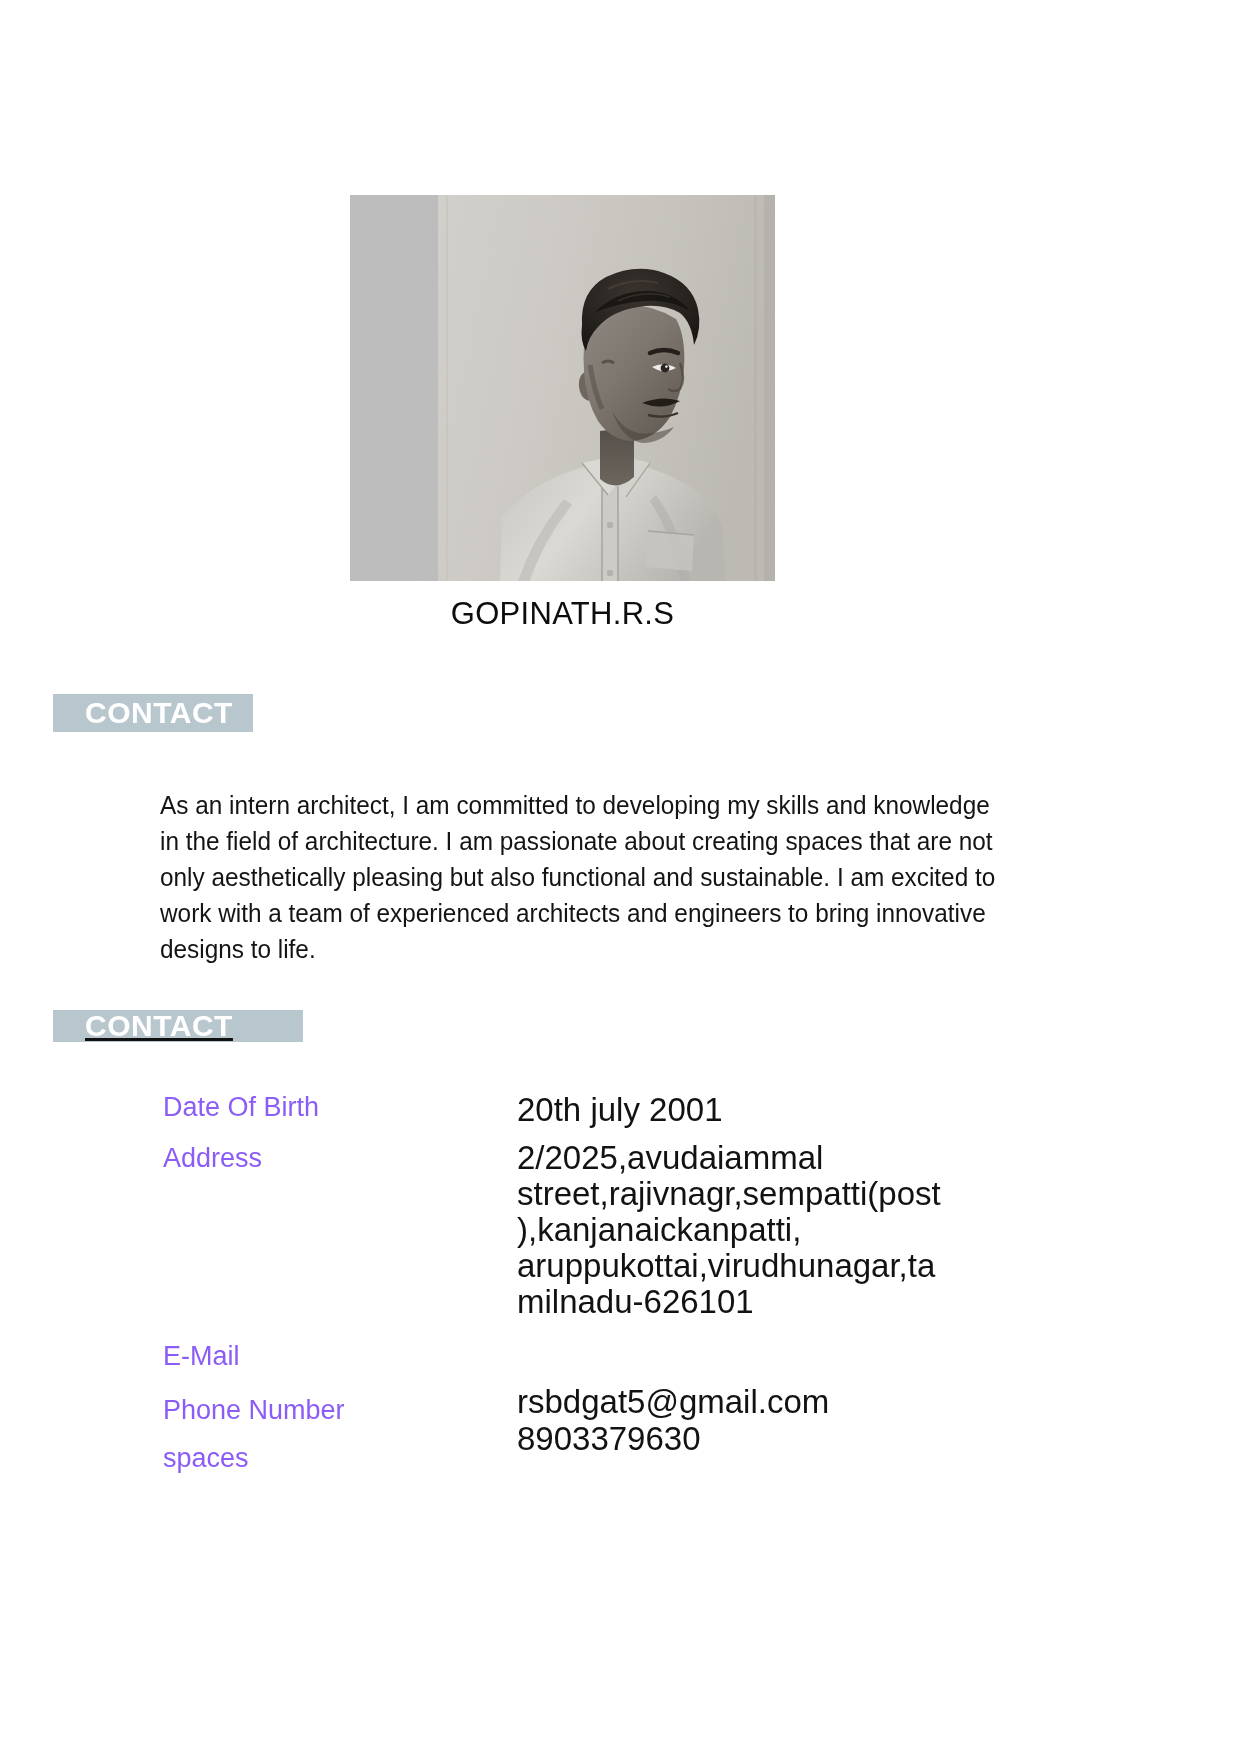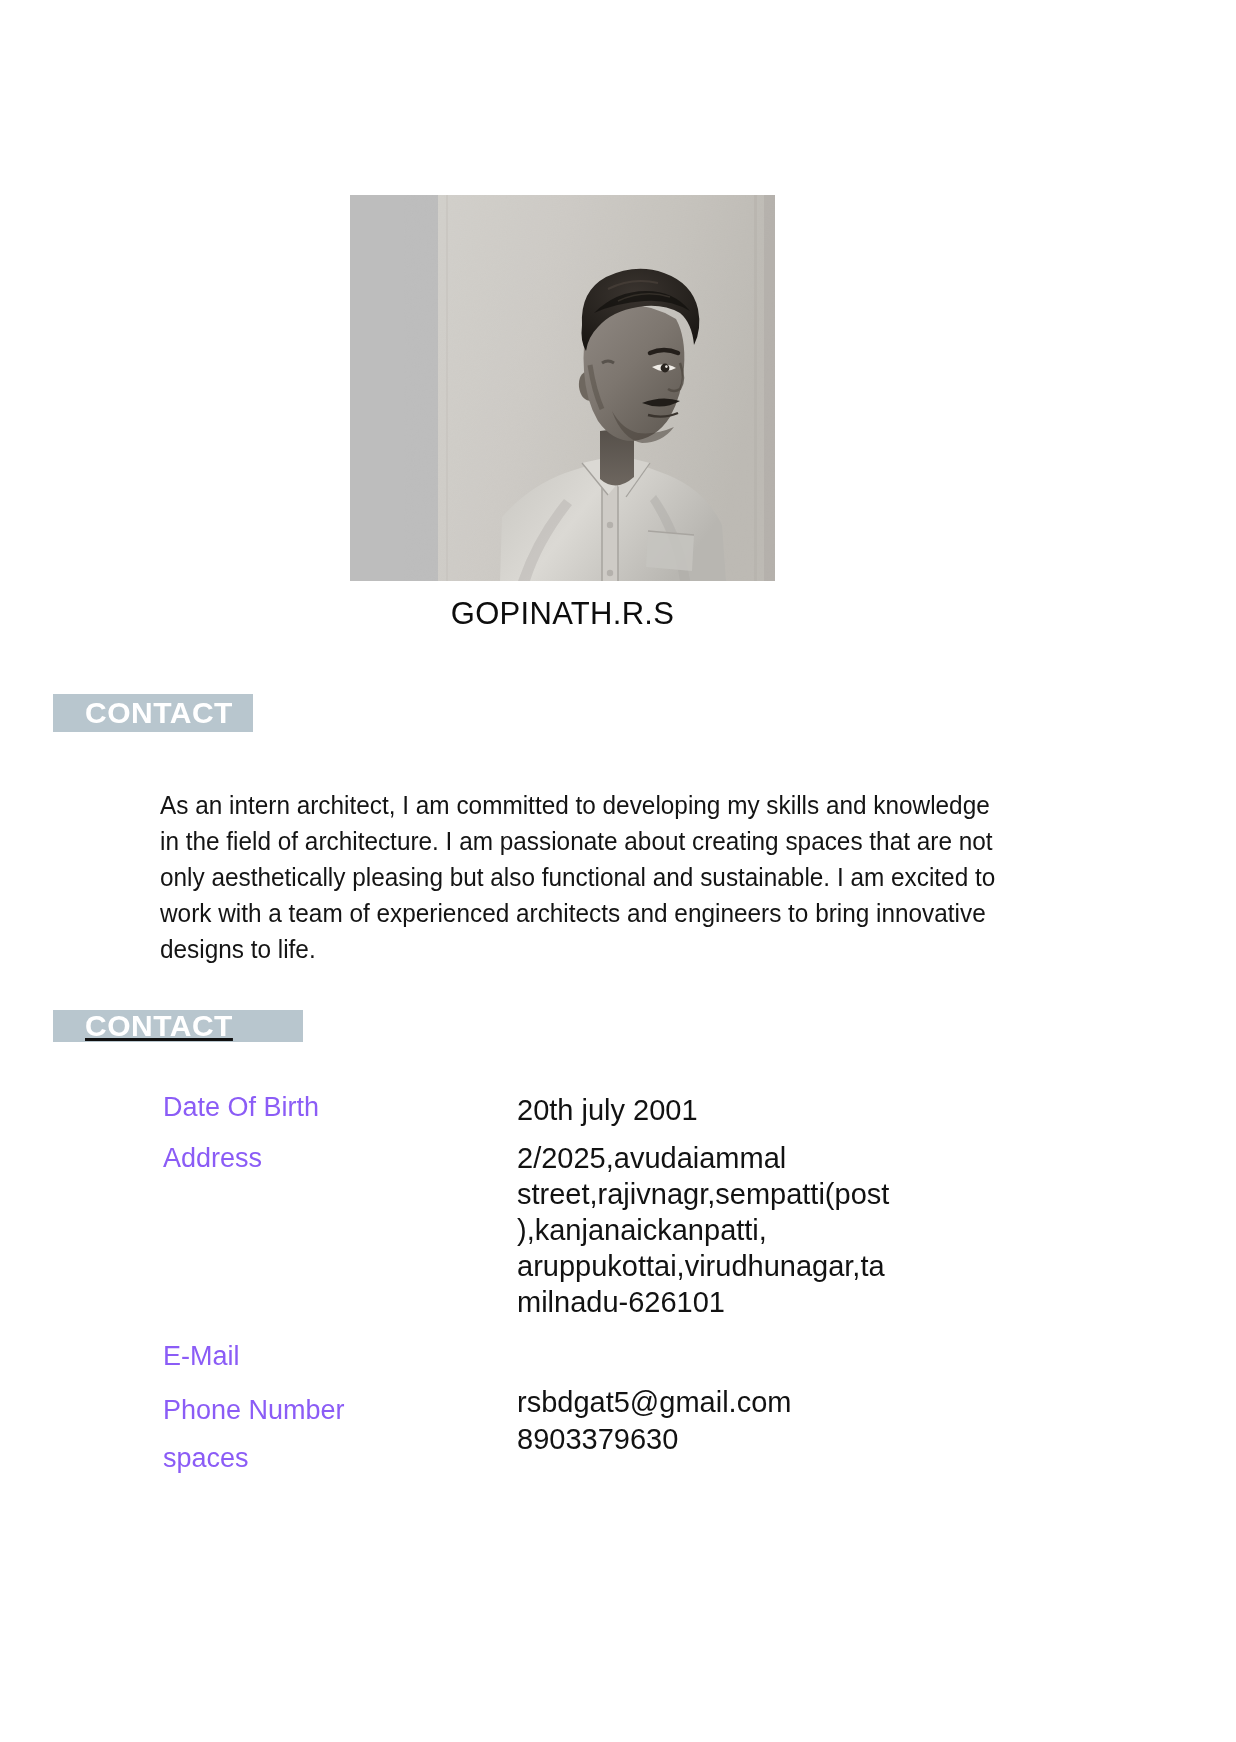--- a/index.html
+++ b/index.html
@@ -114,21 +114,21 @@
     position: absolute;
     left: 0;
     font-size: 27px;
     font-family: "Liberation Sans", sans-serif;
     color: #8b5cf6;
     white-space: nowrap;
   }
   .c-value {
     position: absolute;
     left: 354px;
-    font-size: 29px;
+    font-size: 33px;
     font-family: "Liberation Sans", sans-serif;
     color: #121212;
     line-height: 36px;
     white-space: pre-line;
   }
 
   
   #row-dob      .c-label { top: 0px; }
   #row-dob      .c-value { top: 0px; }
 

